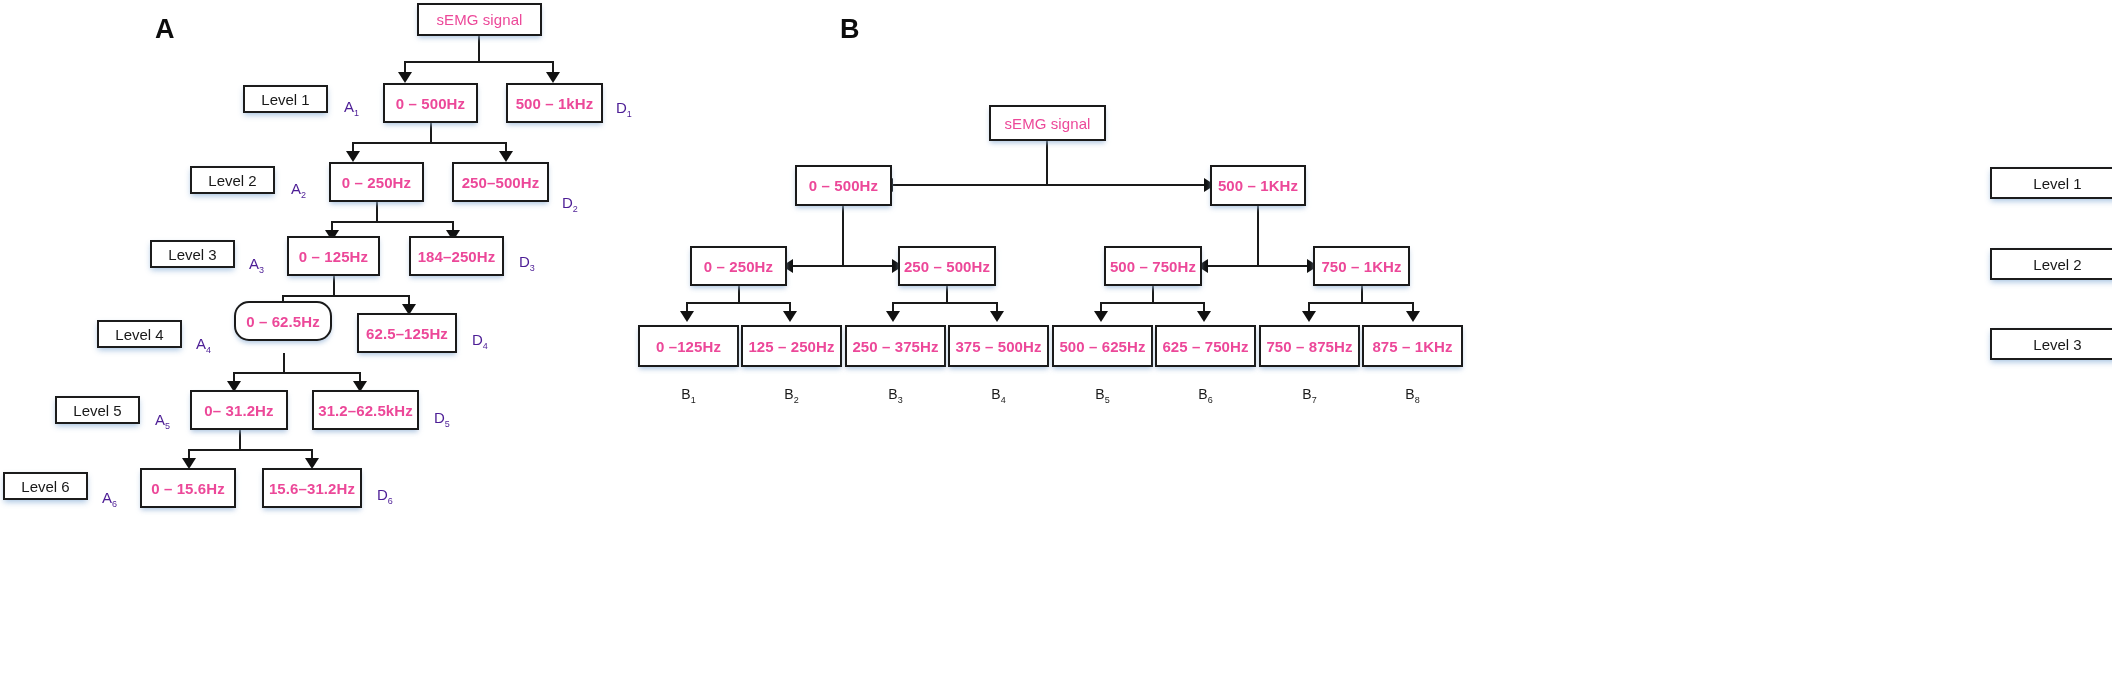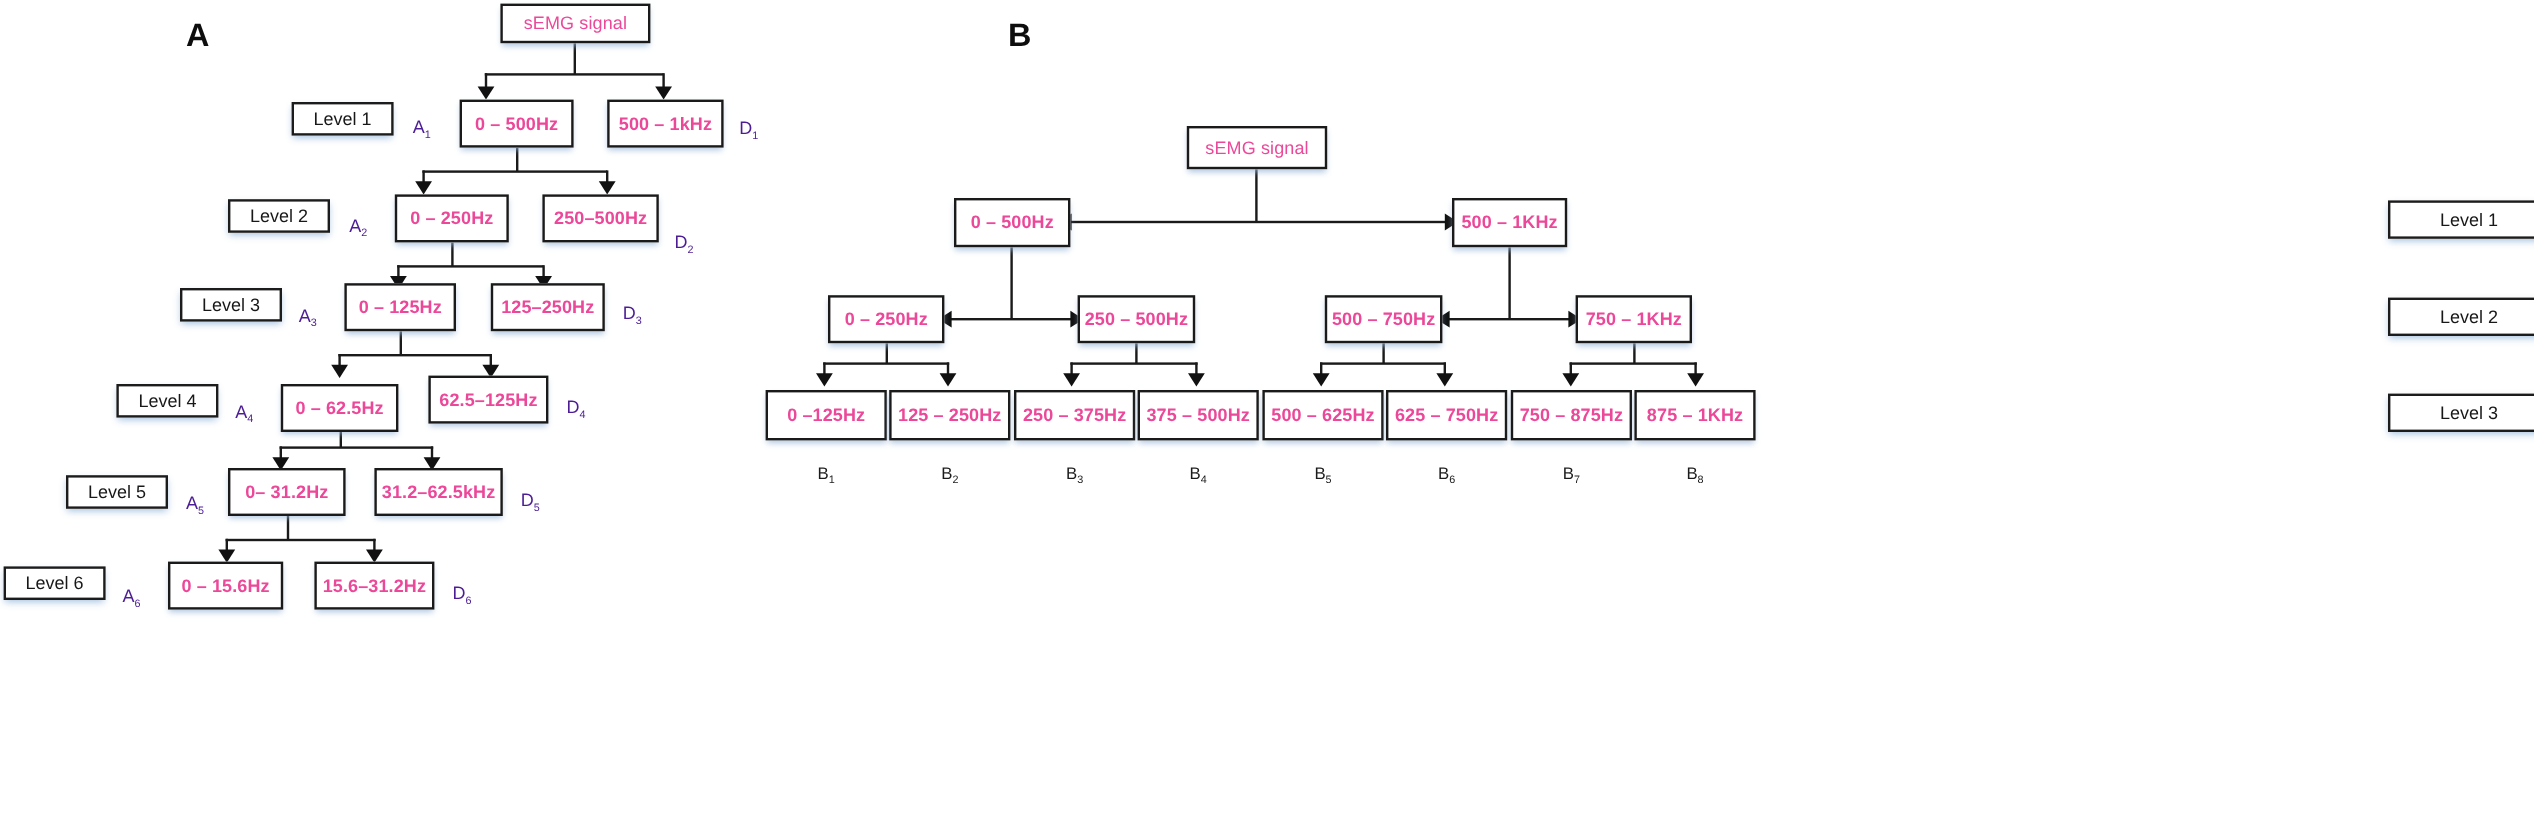--- a/index.html
+++ b/index.html
@@ -156,37 +156,37 @@
   <div class="vline" style="left:331px;top:221px;height:10px;"></div>
   <div class="vline" style="left:452px;top:221px;height:10px;"></div>
   <div class="ar-down" style="left:325px;top:230px;"></div>
   <div class="ar-down" style="left:446px;top:230px;"></div>
 
   <div class="lvl" style="left:150px;top:240px;width:85px;height:28px;font-size:15px;">Level 3</div>
   <div class="sub" style="left:249px;top:255px;">
     <span>A</span><sub>3</sub>
   </div>
   <div class="box" style="left:287px;top:236px;width:93px;height:40px;font-size:15px;">0 – 125Hz</div>
-  <div class="box" style="left:409px;top:236px;width:95px;height:40px;font-size:15px;">125–250Hz</div>
+  <div class="box" style="left:409px;top:236px;width:95px;height:40px;font-size:15px;">184–250Hz</div>
   <div class="sub" style="left:519px;top:253px;">
     <span>D</span><sub>3</sub>
   </div>
 
   <div class="vline" style="left:333px;top:276px;height:20px;"></div>
   <div class="hline" style="left:282px;top:295px;width:128px;"></div>
   <div class="vline" style="left:282px;top:295px;height:10px;"></div>
   <div class="vline" style="left:408px;top:295px;height:10px;"></div>
   <div class="ar-down" style="left:276px;top:304px;"></div>
   <div class="ar-down" style="left:402px;top:304px;"></div>
 
   <div class="lvl" style="left:97px;top:320px;width:85px;height:28px;font-size:15px;">Level 4</div>
   <div class="sub" style="left:196px;top:335px;">
     <span>A</span><sub>4</sub>
   </div>
-  <div class="box" style="left:234px;top:320px;width:98px;height:40px;font-size:15px;">0 – 62.5Hz</div>
+  <div class="box" style="left:234px;top:301px;width:98px;height:40px;font-size:15px;border-radius:15px;">0 – 62.5Hz</div>
   <div class="box" style="left:357px;top:313px;width:100px;height:40px;font-size:15px;">62.5–125Hz</div>
   <div class="sub" style="left:472px;top:331px;text-align:center;">
     <span>D</span><sub>4</sub>
   </div>
 
   <div class="vline" style="left:283px;top:353px;height:20px;"></div>
   <div class="hline" style="left:233px;top:372px;width:128px;"></div>
   <div class="vline" style="left:233px;top:372px;height:10px;"></div>
   <div class="vline" style="left:359px;top:372px;height:10px;"></div>
   <div class="ar-down" style="left:227px;top:381px;"></div>

